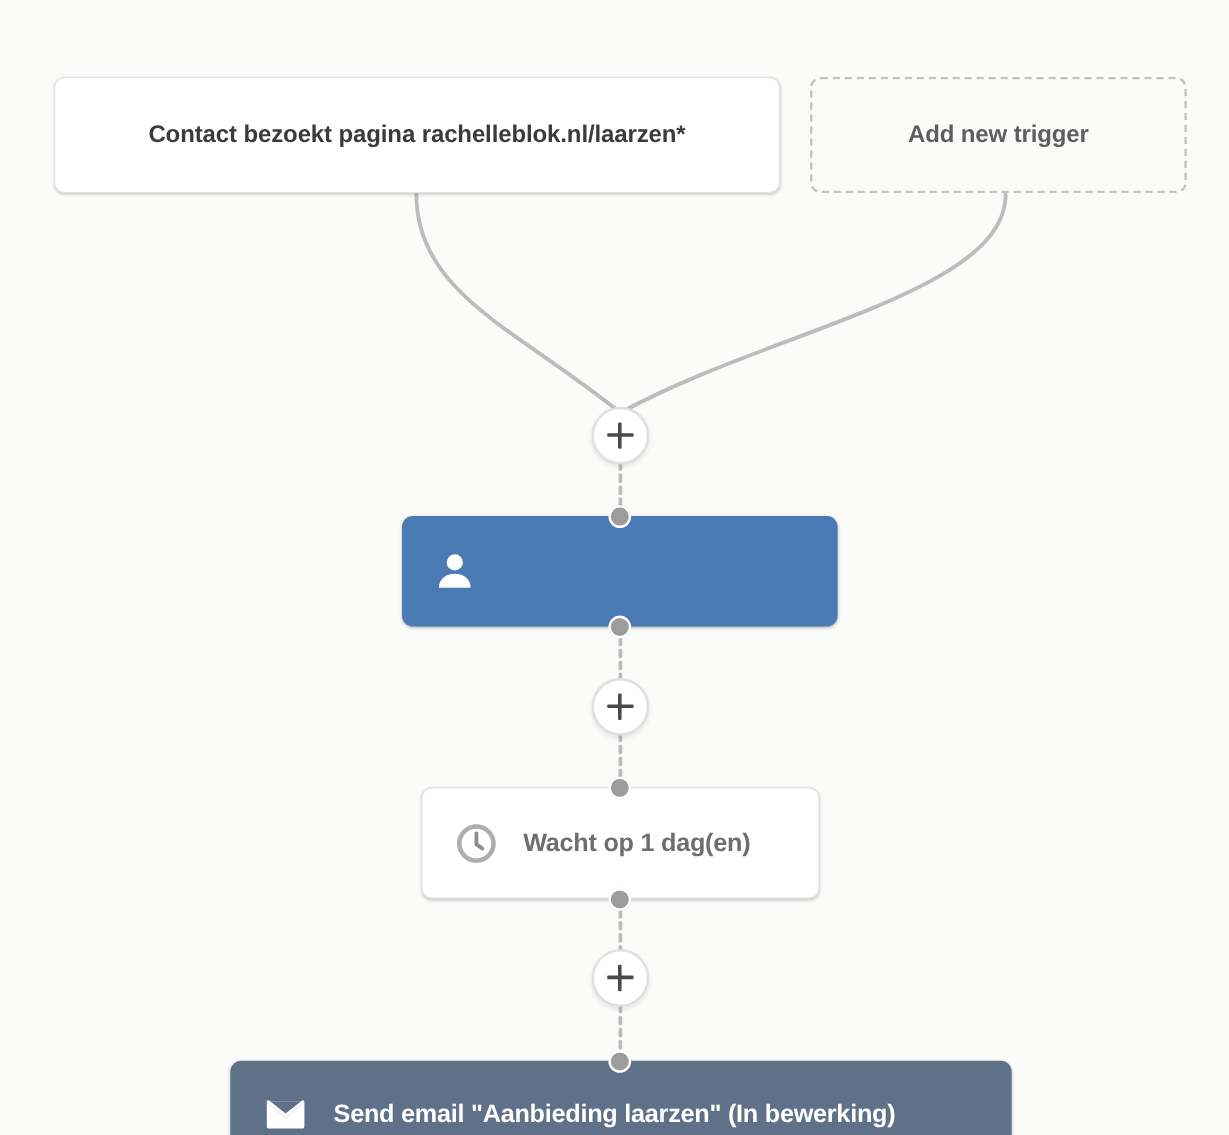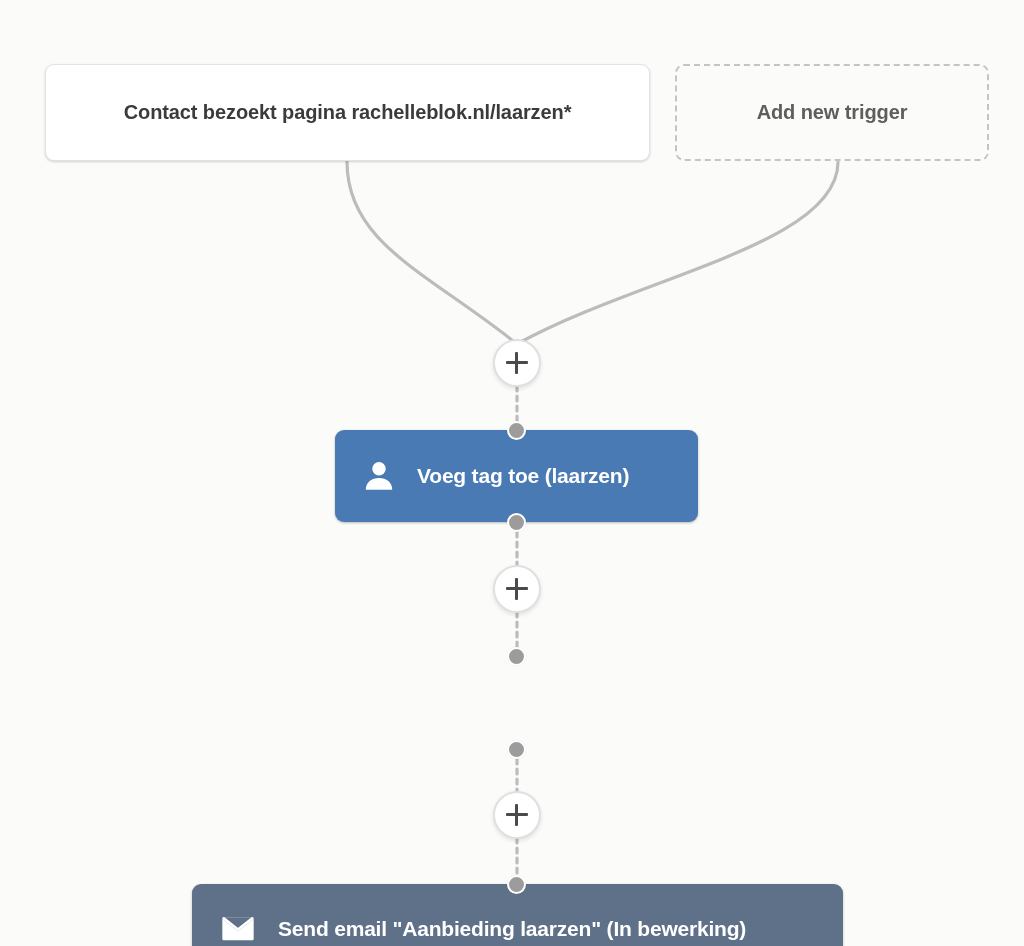--- a/index.html
+++ b/index.html
@@ -187,31 +187,39 @@
 
   <div class="conn-dot" style="left:507px; top:377px;"></div>
 
   <div class="node action-node tag-node" style="left:335px; top:386px; width:363px; height:92px;">
     <span class="node-icon">
       <svg class="icon-svg" width="36" height="36" viewBox="0 0 24 24" aria-hidden="true">
         <circle cx="12" cy="7.1" r="4.5" fill="#ffffff"></circle>
         <path d="M3.2 21.2 C3.2 16.2 7.1 13.4 12 13.4 C16.9 13.4 20.8 16.2 20.8 21.2 Z" fill="#ffffff"></path>
       </svg>
     </span>
-    <span class="node-label">Voeg tag toe (laarzen)</span>
   </div>
 
   <div class="conn-dot" style="left:507px; top:469px;"></div>
 
   <div class="plus-btn" style="left:493px; top:521px;">
     <span class="plus-glyph"></span>
   </div>
 
   <div class="conn-dot" style="left:507px; top:603px;"></div>
 
+  <div class="node action-node wait-node" style="left:351px; top:612px; width:332px; height:93px;">
+    <span class="node-icon">
+      <svg class="icon-svg" width="38" height="38" viewBox="0 0 24 24" aria-hidden="true">
+        <circle cx="12" cy="12" r="9" fill="none" stroke="#adadad" stroke-width="2.4"></circle>
+        <path d="M12 6.6 L12 12.4 L15.1 14.6" fill="none" stroke="#8d8d8d" stroke-width="2" stroke-linecap="round" stroke-linejoin="round"></path>
+      </svg>
+    </span>
+    <span class="node-label">Wacht op 1 dag(en)</span>
+  </div>
 
   <div class="conn-dot" style="left:507px; top:696px;"></div>
 
   <div class="plus-btn" style="left:493px; top:747px;">
     <span class="plus-glyph"></span>
   </div>
 
   <div class="conn-dot" style="left:507px; top:831px;"></div>
 
   <div class="node action-node email-node" style="left:192px; top:840px; width:651px; height:90px;">

